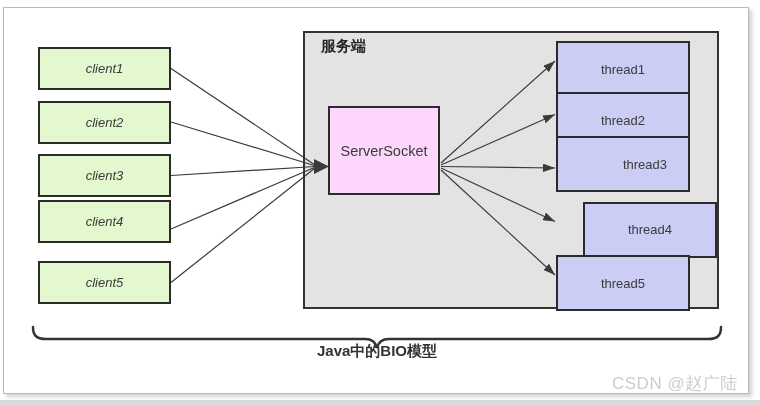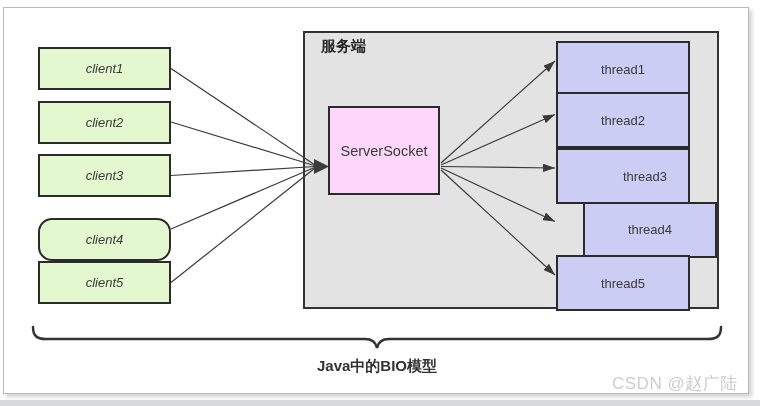--- a/index.html
+++ b/index.html
@@ -32,24 +32,24 @@
     position:absolute;box-sizing:border-box;border:2px solid #2b2b2b;
     display:flex;align-items:center;justify-content:center;
     font-size:13px;color:#3b3b3b;z-index:3;
   }
   .client{left:38px;width:133px;height:43px;background:#e4f8d0;font-style:italic;}
   .thread{left:556px;width:134px;height:56px;background:#cccdf5;}
   .server-socket{
     left:328px;top:106px;width:112px;height:89px;background:#fcd7fb;
     border-width:2.5px;font-size:14.5px;z-index:3;
   }
-  .c1{top:47px;} .c2{top:100.5px;} .c3{top:154px;} .c4{top:218px;border-radius:14px;} .c5{top:261px;}
-  .t1{top:41px;} .t2{top:92px;} .t3{top:148px;padding-left:44px;} .t4{top:201.5px;margin-left:27px;} .t5{top:255px;}
+  .c1{top:47px;} .c2{top:100.5px;} .c3{top:154px;} .c4{top:200px;} .c5{top:261px;}
+  .t1{top:41px;} .t2{top:92px;} .t3{top:136px;padding-left:44px;} .t4{top:201.5px;margin-left:27px;} .t5{top:255px;}
   .caption{
-    position:absolute;left:227px;top:357px;width:300px;text-align:center;
+    position:absolute;left:227px;top:342px;width:300px;text-align:center;
     font-size:15px;font-weight:bold;color:#333333;z-index:4;
   }
   .watermark{
     position:absolute;left:612px;top:372px;width:148px;
     font-size:17px;color:#cccccc;letter-spacing:0.5px;z-index:6;
     white-space:nowrap;
   }
 </style>
 </head>
 <body>

